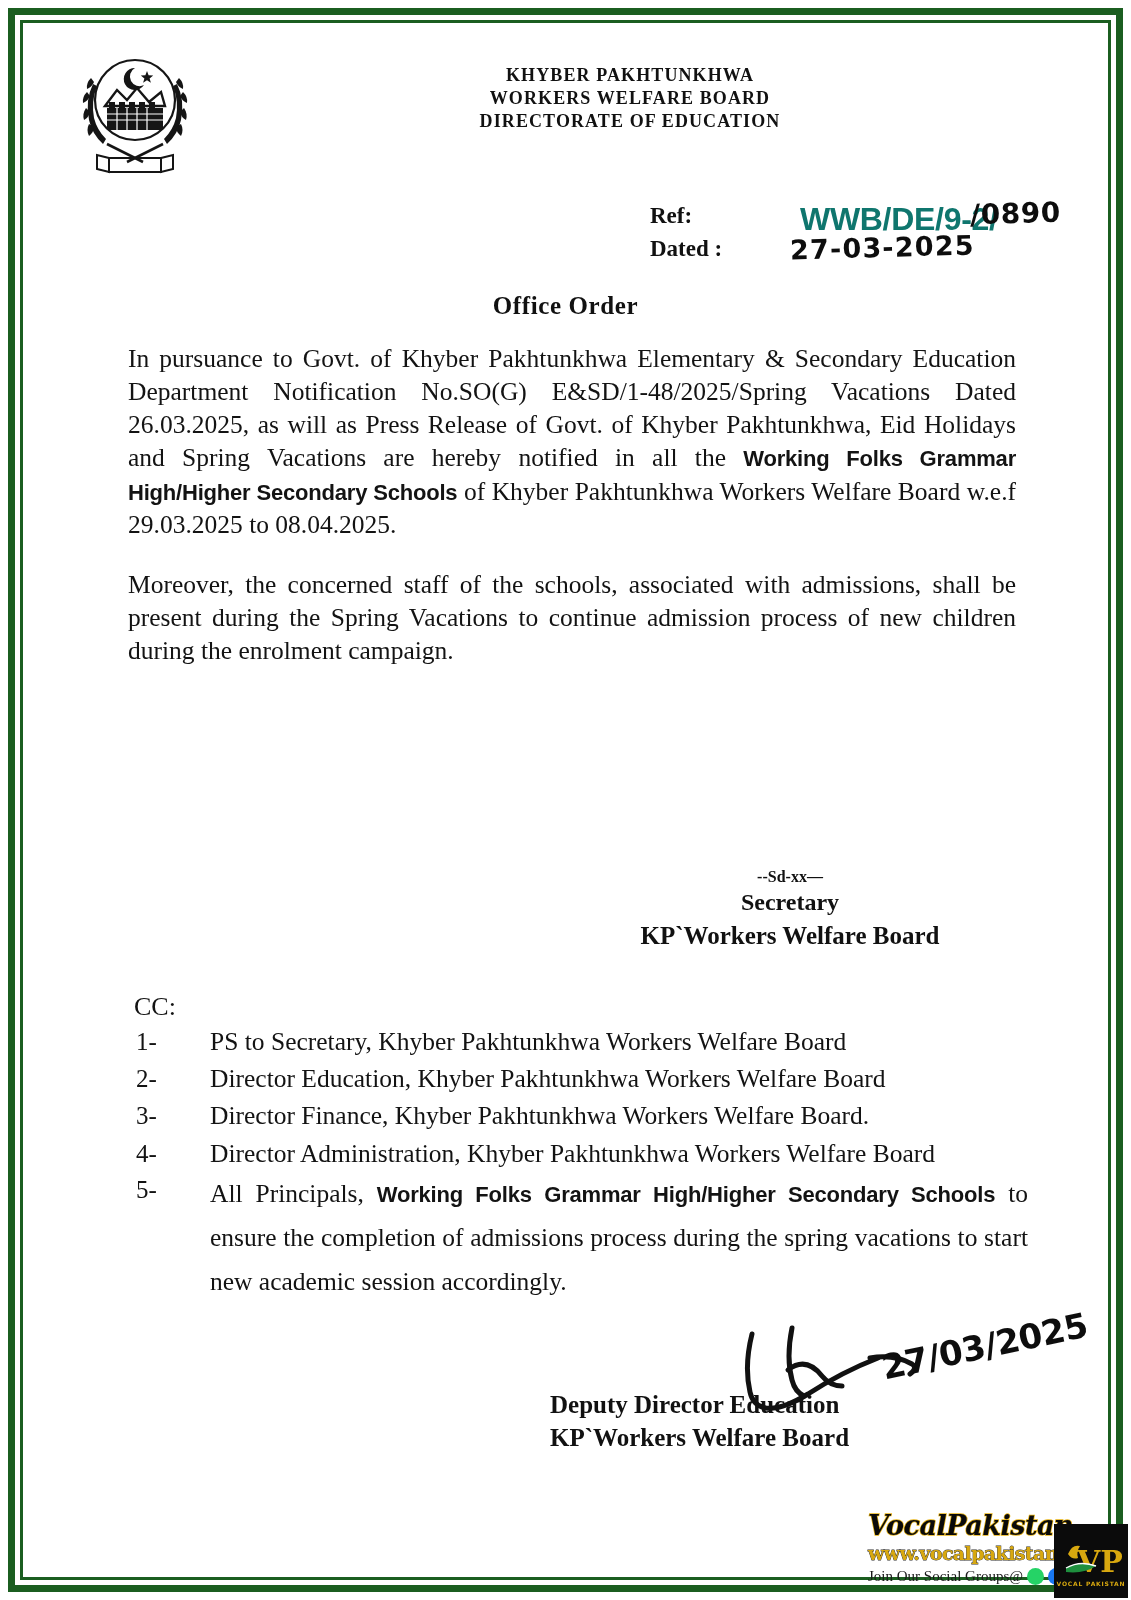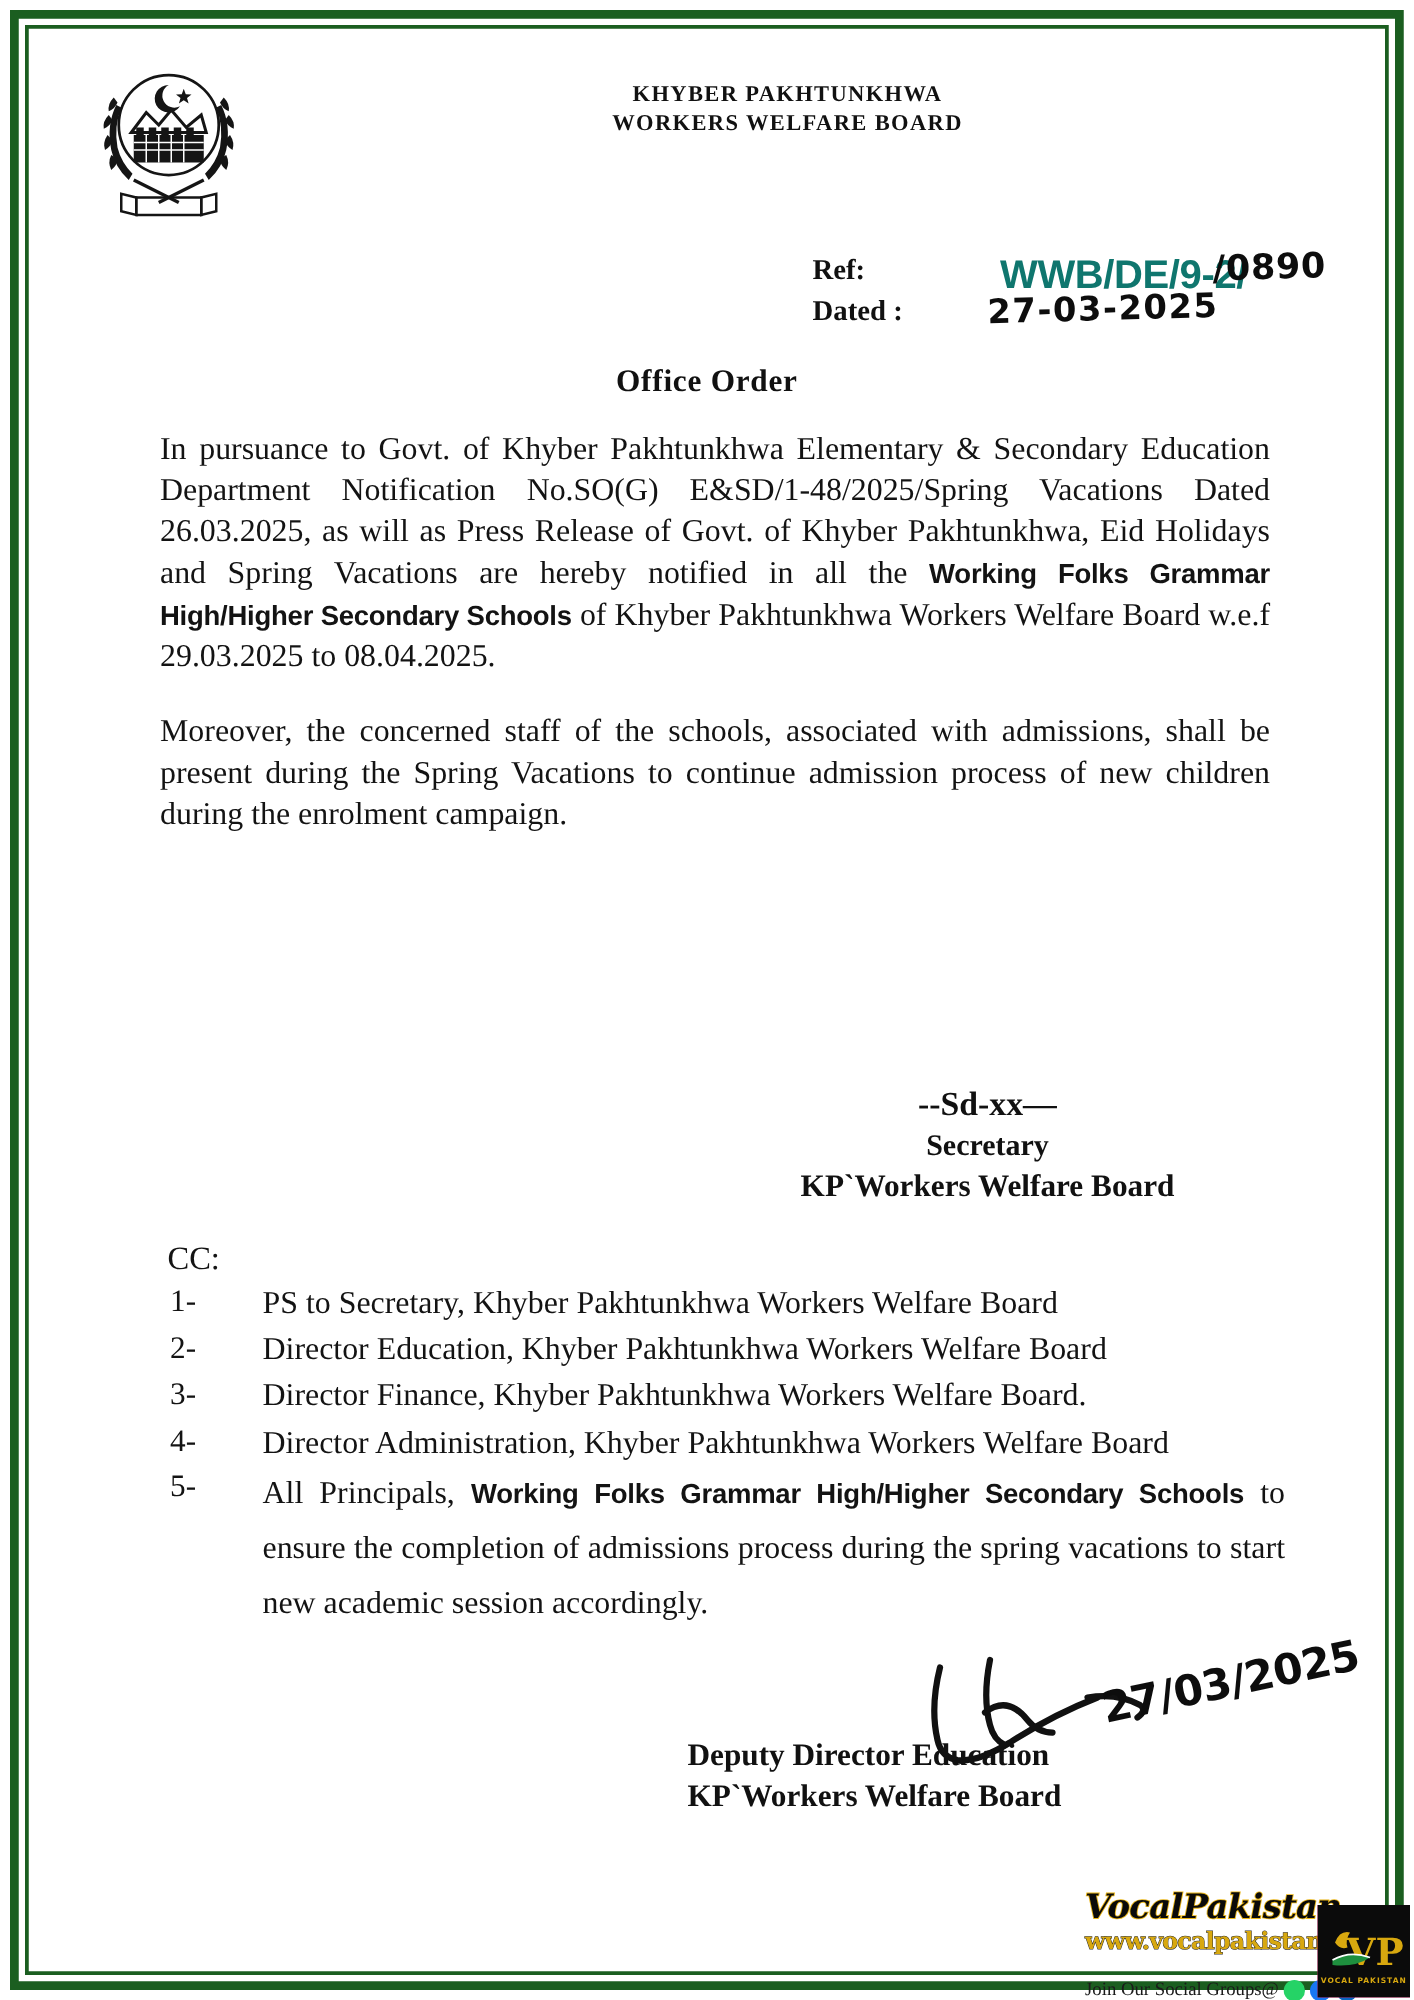--- a/index.html
+++ b/index.html
@@ -140,21 +140,21 @@
   
   .sig-secretary {
     position: absolute;
     left: 520px; top: 836px;
     width: 480px;
     text-align: center;
     font-family: "Liberation Serif", serif;
     font-weight: bold;
     color: #111;
   }
-  .sig-secretary .l1 { font-size: 27px; line-height: 1.32; }
+  .sig-secretary .l1 { font-size: 16px; line-height: 1.32; }
   .sig-secretary .l2 { font-size: 24px; line-height: 1.32; }
   .sig-secretary .l3 { font-size: 25px; line-height: 1.32; }
 
   
   .cc-area {
     position: absolute;
     left: 98px; top: 962px;
     width: 900px;
   }
   .cc-head {
@@ -245,21 +245,21 @@
     font-weight: bold;
     font-size: 19px;
     color: #d8a80f;
     -webkit-text-stroke: 0.8px #2b2b2b;
     paint-order: stroke fill;
     letter-spacing: -0.6px;
     white-space: nowrap;
   }
   .wm-social {
     position: absolute;
-    left: 0; top: 76px;
+    left: 0; top: 60px;
     display: flex;
     align-items: flex-end;
     gap: 4px;
     white-space: nowrap;
   }
   .wm-social-text {
     font-family: "Liberation Serif", serif;
     font-size: 15px;
     color: #1a1a1a;
   }
@@ -341,20 +341,21 @@
         <g fill="none" stroke="#151515" stroke-width="2">
           <rect x="44" y="120" width="52" height="14"></rect>
           <path d="M44 120 l-12 -3 l0 14 l12 3 z"></path>
           <path d="M96 120 l12 -3 l0 14 l-12 3 z"></path>
         </g>
       </svg>
 
       <div class="header-titles">
         <div class="hline">KHYBER PAKHTUNKHWA</div>
         <div class="hline">WORKERS WELFARE BOARD</div>
+        <div class="hline">DIRECTORATE OF EDUCATION</div>
       </div>
     </div>
 
     <div class="refblock">
       <div class="refrow">
         <span class="reflabel">Ref:</span>
         <span class="refvalue-print">WWB/DE/9-2/</span>
         <span class="hand refvalue-hand">/0890</span>
       </div>
       <div class="refrow">

